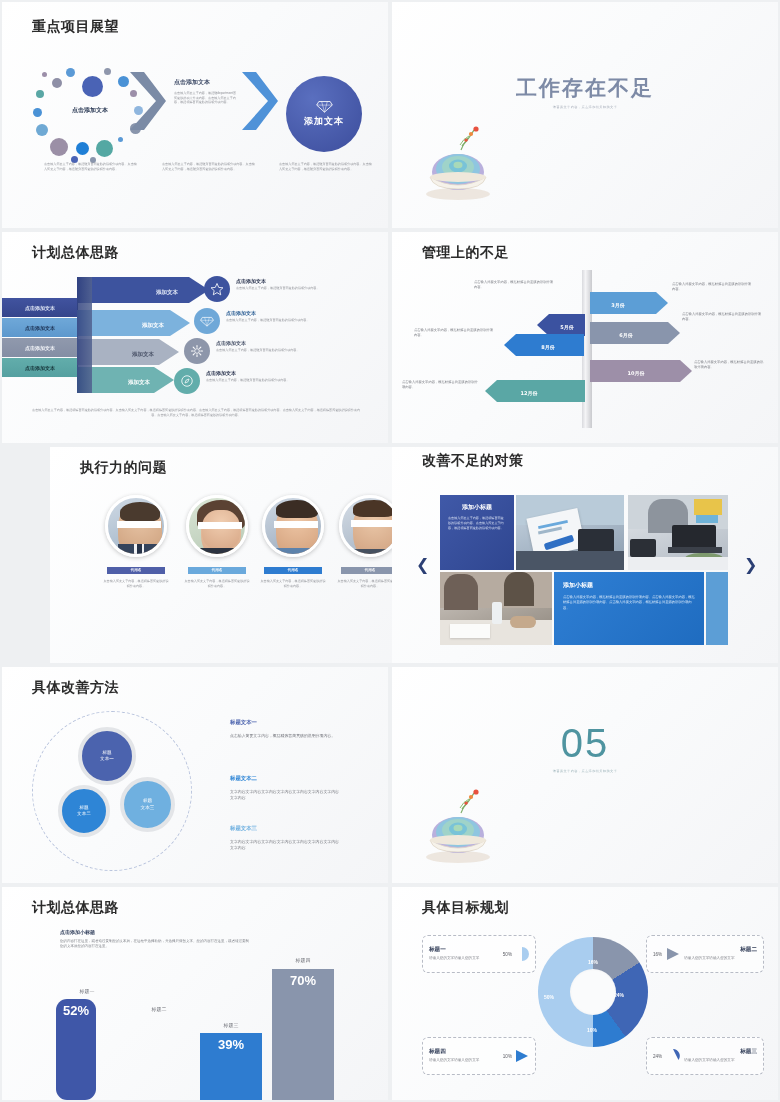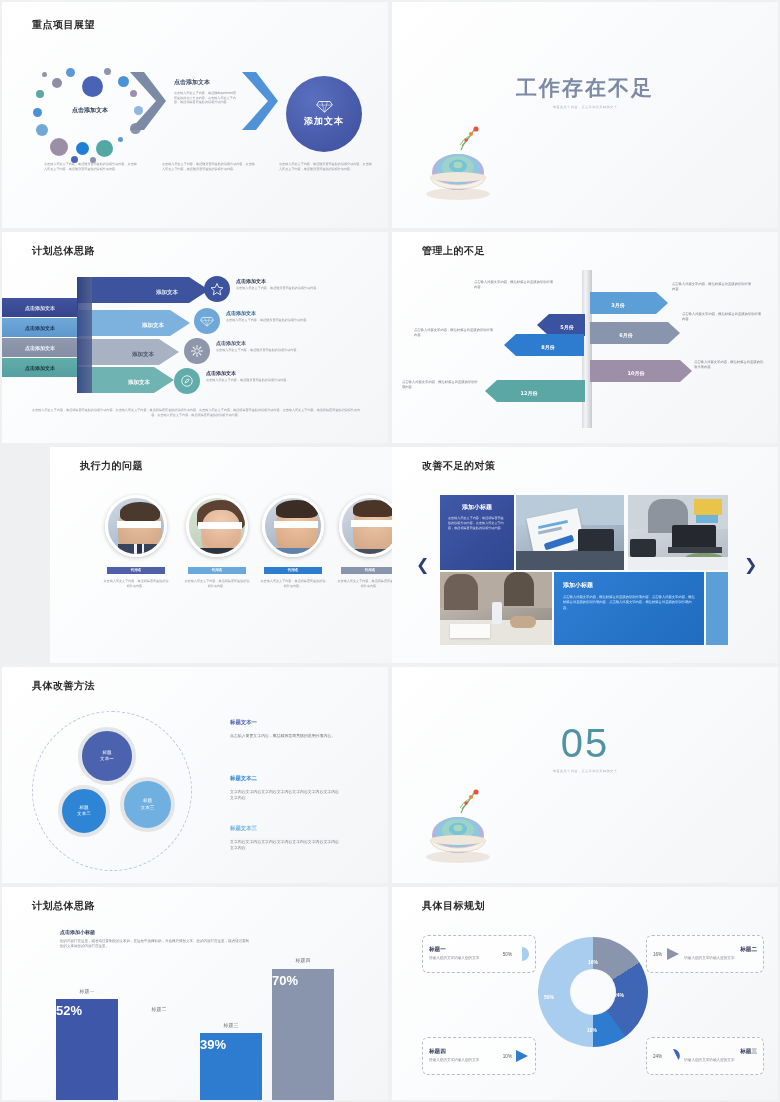--- a/index.html
+++ b/index.html
@@ -10,21 +10,21 @@
     color:#333;
     overflow:hidden;
   }
   .sheet { position:relative; width:780px; height:1102px; background:#eef0f2; }
   .slide {
     position:absolute; background:#fdfdfd; overflow:hidden;
     background-image:linear-gradient(135deg,#ffffff 0%,#fafbfc 45%,#f4f5f7 100%);
   }
   .s-title {
     position:absolute; font-weight:bold; color:#2b2b2b; letter-spacing:.5px;
-    font-size:10px;
+    font-size:14px;
   }
   .tiny { font-size:3.1px; line-height:1.5; color:#8d8f95; }
   .tiny2 { font-size:3.5px; line-height:1.55; color:#7e8087; }
 
   
   .dotwrap { position:absolute; }
   .dot { position:absolute; border-radius:50%; }
   .chev { position:absolute; }
   .bigcircle {
     position:absolute; border-radius:50%;
@@ -66,21 +66,21 @@
 
   
   .ring { position:absolute; border-radius:50%; border:1px dashed #b9c4dd; }
   .bub { position:absolute; border-radius:50%; display:flex; align-items:center;
          justify-content:center; text-align:center; color:#fff; font-size:4.6px;
          line-height:1.35; border:4px solid #e3e5e8; }
   .rt-h { position:absolute; font-size:5.4px; font-weight:bold; }
   .rt-b { position:absolute; font-size:3.9px; line-height:1.5; color:#6f7178; width:112px;}
 
   
-  .bar { position:absolute; display:flex; color:#fff; }
+  .bar { position:absolute; display:flex; justify-content:center; color:#fff; }
   .barval { font-size:13px; font-weight:bold; padding-top:4px; }
   .barlab { position:absolute; font-size:5px; color:#6c6e75; text-align:center; }
 
   
   .legbox { position:absolute; border:1px dashed #b8bcc6; border-radius:6px;
             background:rgba(255,255,255,.65); display:flex; align-items:center; }
   .leg-h { font-size:5.6px; font-weight:bold; color:#2f3b56; }
   .leg-b { font-size:3.6px; line-height:1.45; color:#7b7d84; }
   .leg-pct { font-size:4.6px; color:#5b5d64; }
   .donut { position:absolute; border-radius:50%; }
@@ -321,21 +321,21 @@
                   background:radial-gradient(circle at 50% 30%,#eac7a8,#cd9d7b);border-radius:40% 40% 45% 45%;"></div>
       <div style="position:absolute;left:11px;top:2px;width:42px;height:17px;background:#4a3526;border-radius:50% 50% 25% 25%;"></div>
       <div style="position:absolute;left:10px;top:51px;width:44px;height:11px;background:#46505f;"></div>
       <div style="position:absolute;left:9px;top:22px;width:44px;height:7px;background:#fff;"></div>
     </div>
     <div class="namechip" style="left:291px;top:120px;width:58px;height:7px;background:#8995ac;">代用名</div>
     <div class="tiny" style="position:absolute;left:286px;top:132px;width:68px;text-align:center;">点击输入简要文字内容，概括精炼言简意赅的说明分项内容。</div>
   </div>
 
   <div class="slide" style="left:392px;top:447px;width:386px;height:216px;">
-    <div class="s-title" style="left:30px;top:12px;">改善不足的对策</div>
+    <div class="s-title" style="left:30px;top:5px;">改善不足的对策</div>
 
     <div class="navarrow" style="left:24px;top:110px;">❮</div>
     <div class="navarrow" style="left:352px;top:110px;">❯</div>
 
     <div class="bluebox" style="left:48px;top:48px;width:74px;height:75px;background:linear-gradient(135deg,#4059a8,#2f4690);padding:8px;">
       <div class="bb-h" style="text-align:center;">添加小标题</div>
       <div style="font-size:3.1px;line-height:1.6;margin-top:4px;color:#dbe3f5;">点击输入简要文字内容，概括精炼言简意赅的说明分项内容。点击输入简要文字内容，概括精炼言简意赅的说明分项内容。</div>
     </div>
 
     <div class="ph" style="left:124px;top:48px;width:108px;height:75px;background:linear-gradient(160deg,#c9d7e4,#8a9bad);">
@@ -437,21 +437,21 @@
 
   <div class="slide" style="left:2px;top:887px;width:386px;height:213px;">
     <div class="s-title" style="left:30px;top:12px;">计划总体思路</div>
 
     <div style="position:absolute;left:58px;top:42px;width:190px;">
       <div style="font-size:5px;font-weight:bold;color:#33415e;">点击添加小标题</div>
       <div class="tiny2" style="margin-top:4px;">您的内容打在这里，或者通过复制您的文本后，在这框中选择粘贴，并选择只保留文字。您的内容打在这里，或者通过复制您的文本后您的内容打在这里。</div>
     </div>
 
     <div class="barlab" style="left:54px;top:101px;width:62px;">标题一</div>
-    <div class="bar" style="left:54px;top:112px;width:62px;height:101px;background:#3f57a8;">
+    <div class="bar" style="left:54px;top:112px;width:40px;height:101px;background:#3f57a8;border-radius:11px;">
       <div class="barval">52%</div>
     </div>
 
     <div class="barlab" style="left:126px;top:119px;width:62px;">标题二</div>
 
     <div class="barlab" style="left:198px;top:135px;width:62px;">标题三</div>
     <div class="bar" style="left:198px;top:146px;width:62px;height:67px;background:#2e7cd0;">
         <div class="barval">39%</div>
     </div>
 

